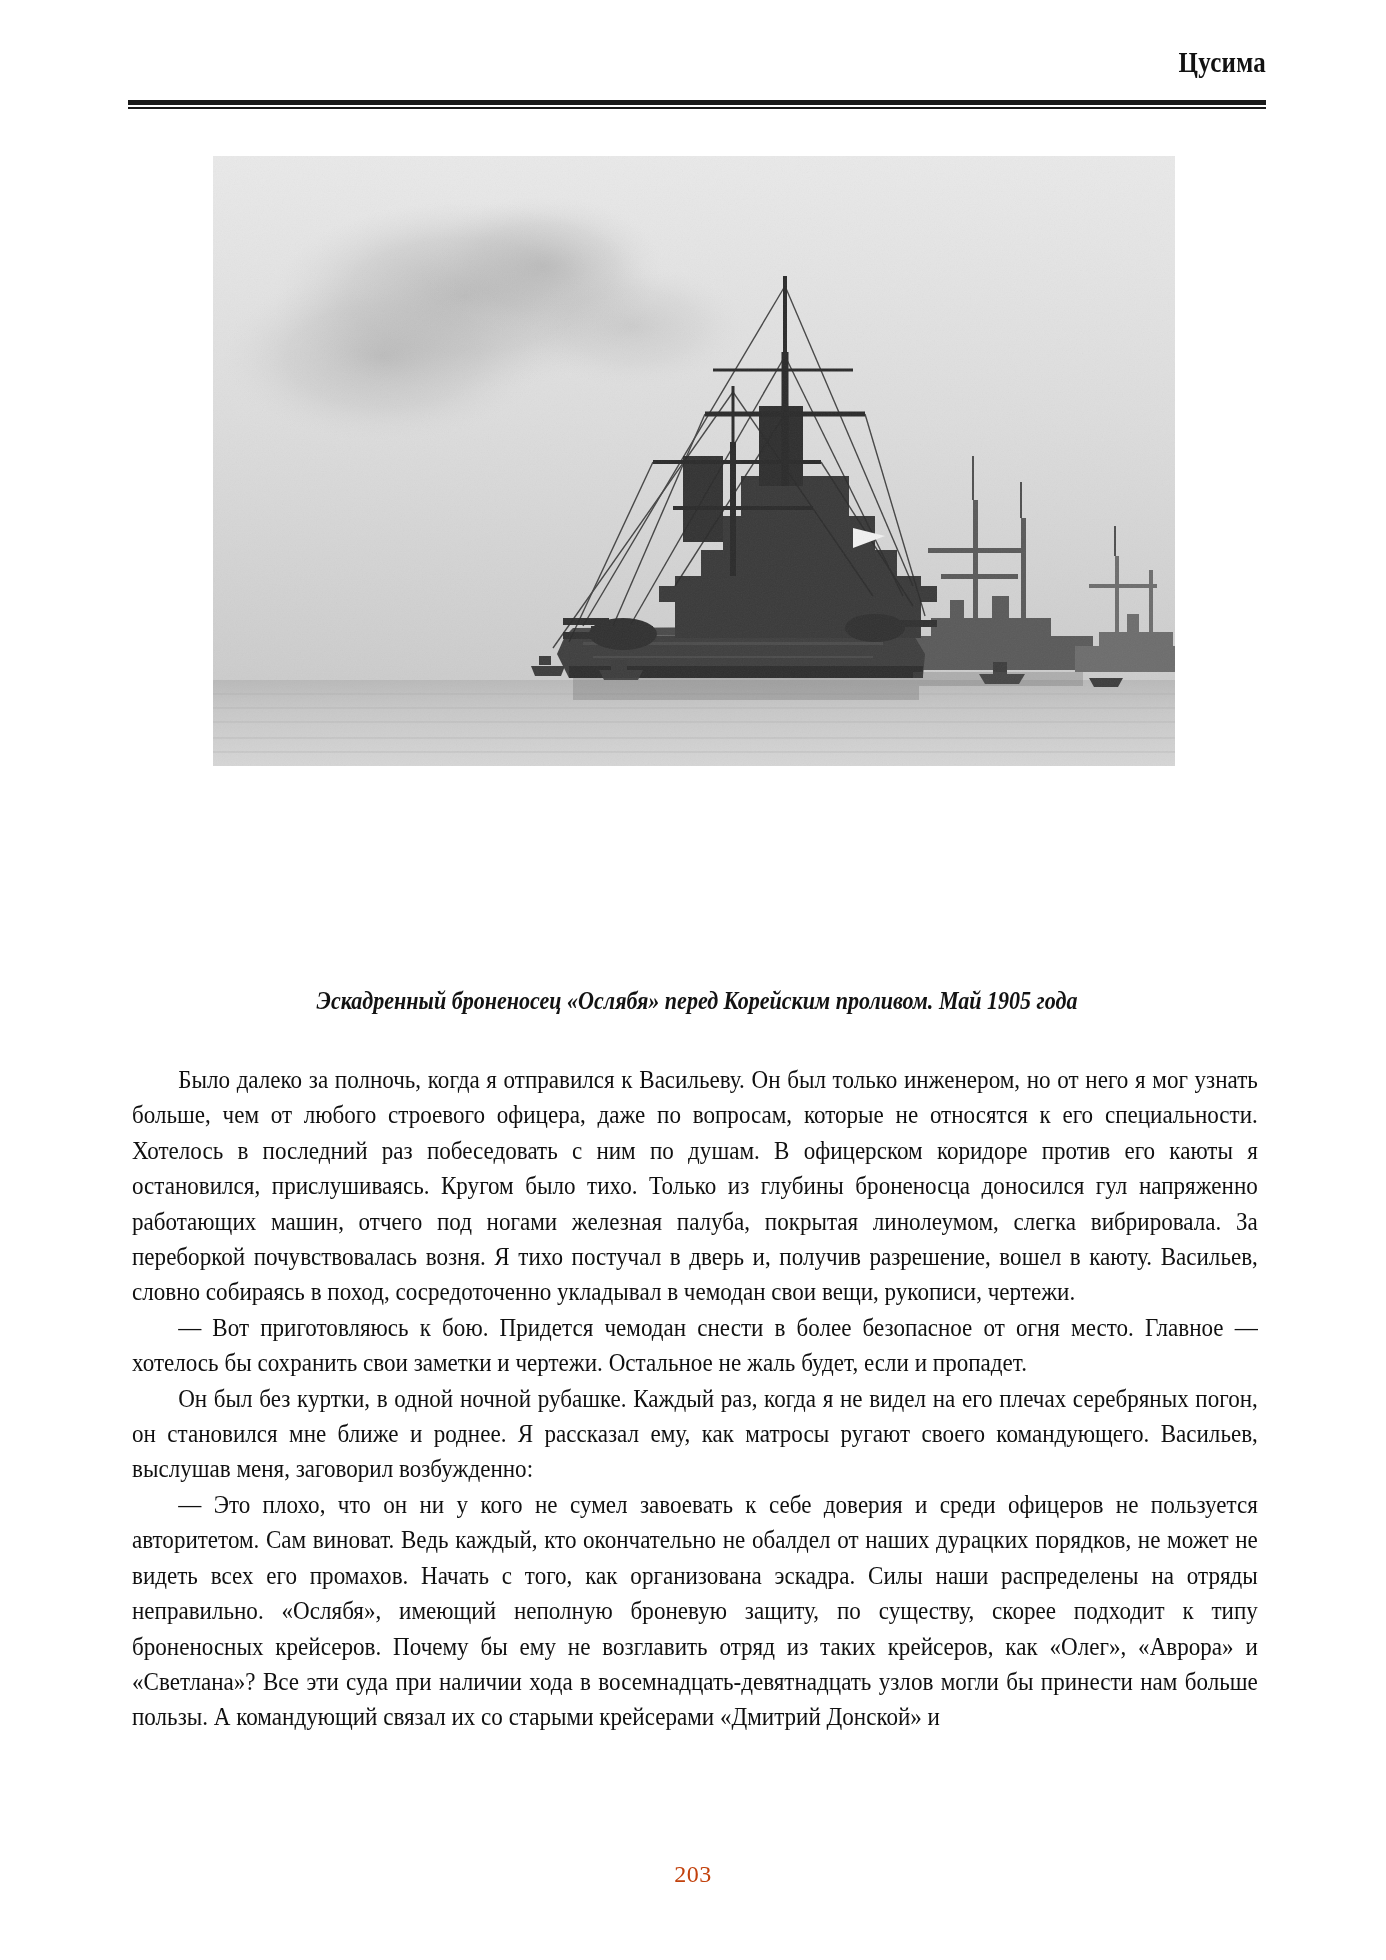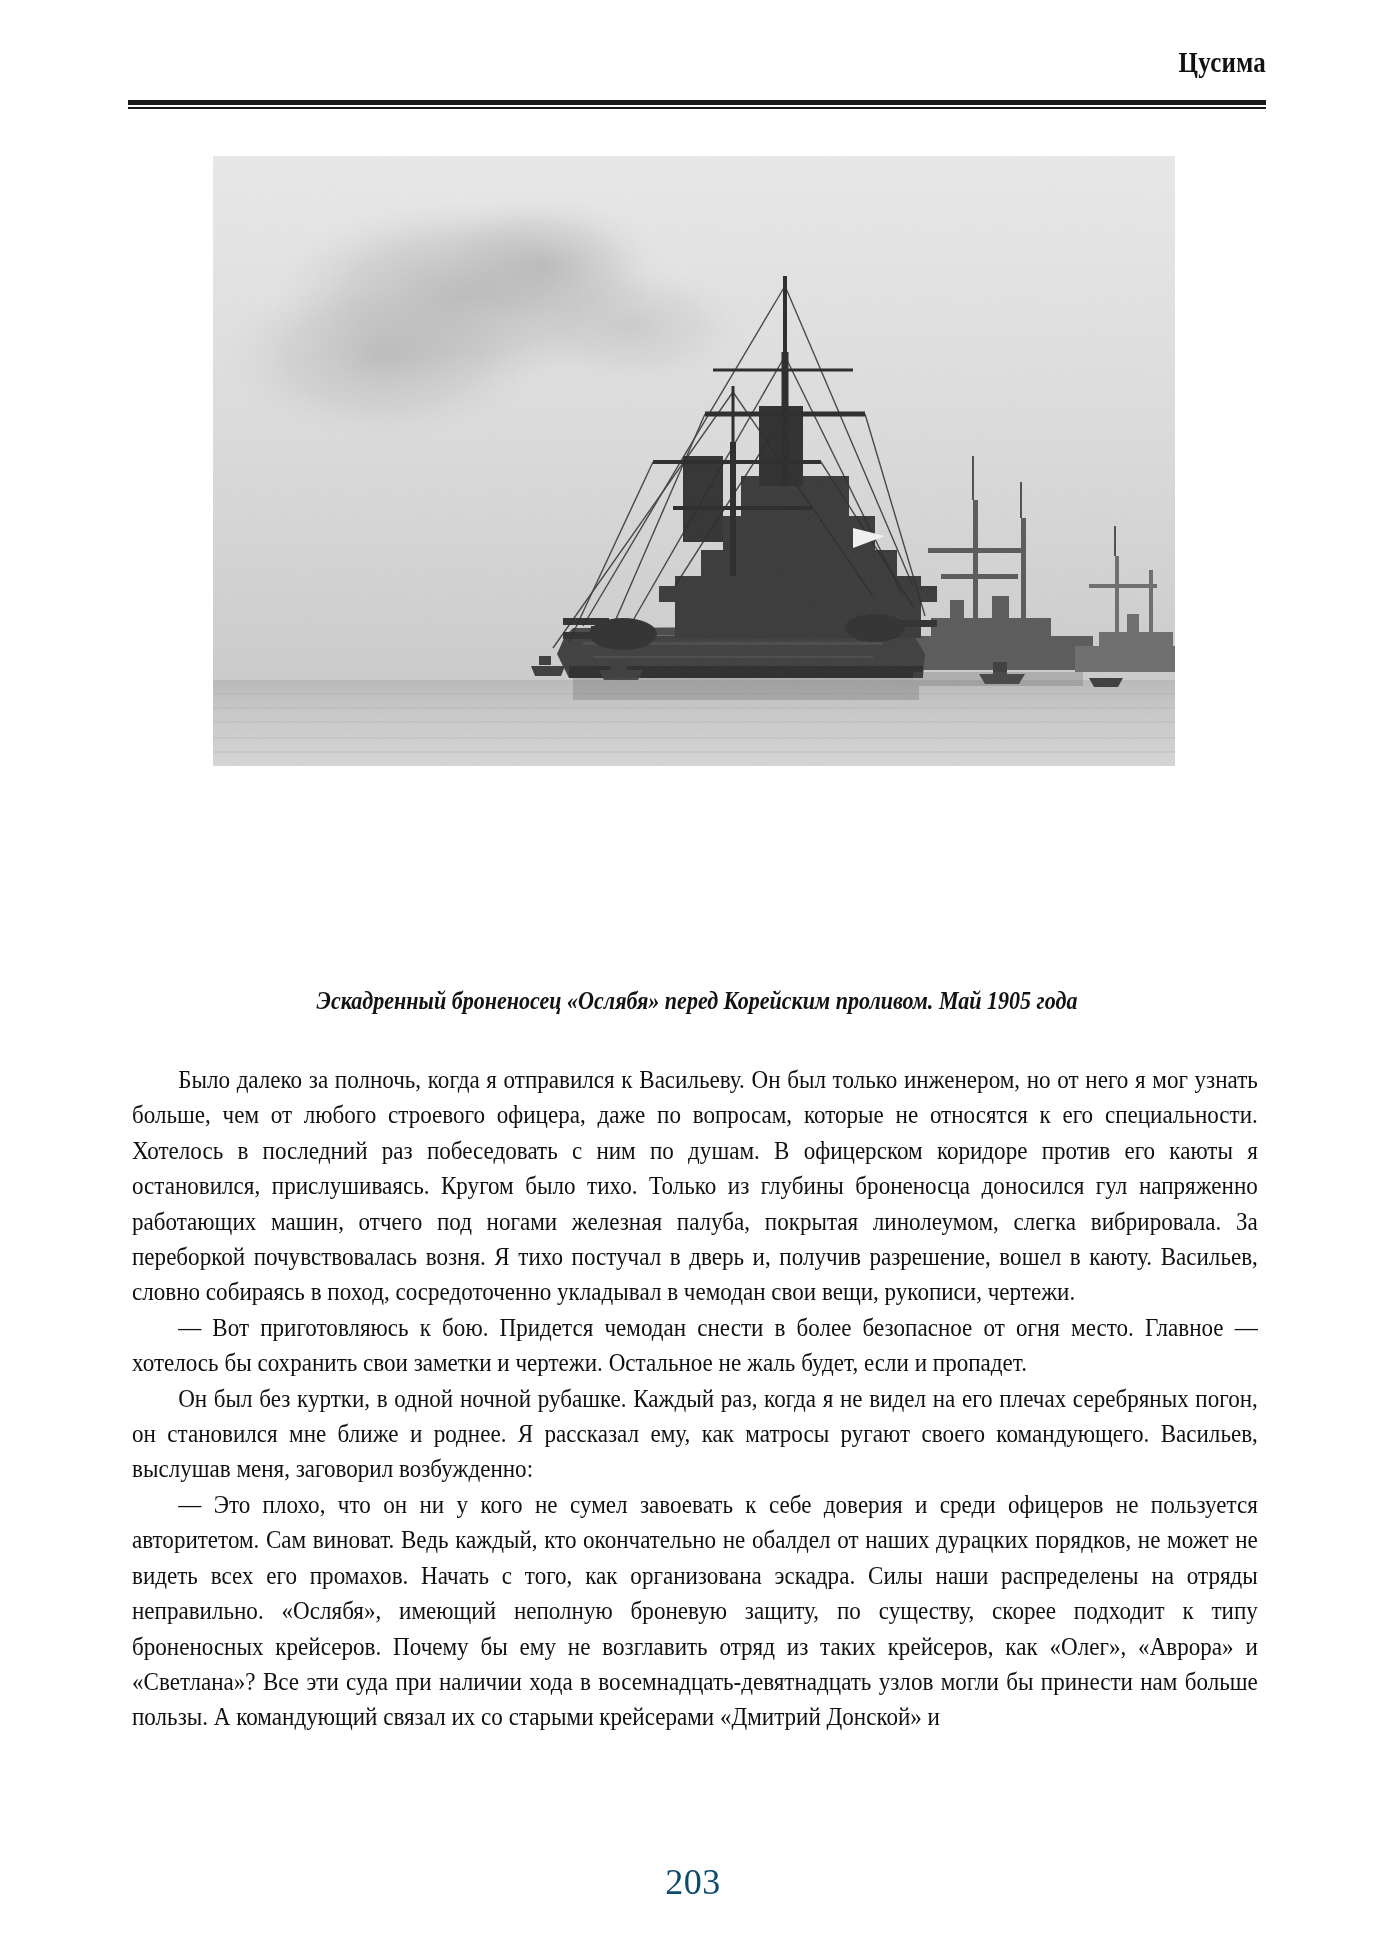--- a/index.html
+++ b/index.html
@@ -117,22 +117,22 @@
     hyphens: manual;
   }
 
   
   .folio {
     position: absolute;
     left: 0;
     top: 1857px;
     width: 1386px;
     text-align: center;
-    font-size: 36px;
-    color: #0c4a6e;
+    font-size: 24px;
+    color: #c2410c;
     letter-spacing: 0.5px;
   }
 </style>
 </head>
 <body>
 
 <div class="page">
 
   <div class="running-head">Цусима</div>
 

